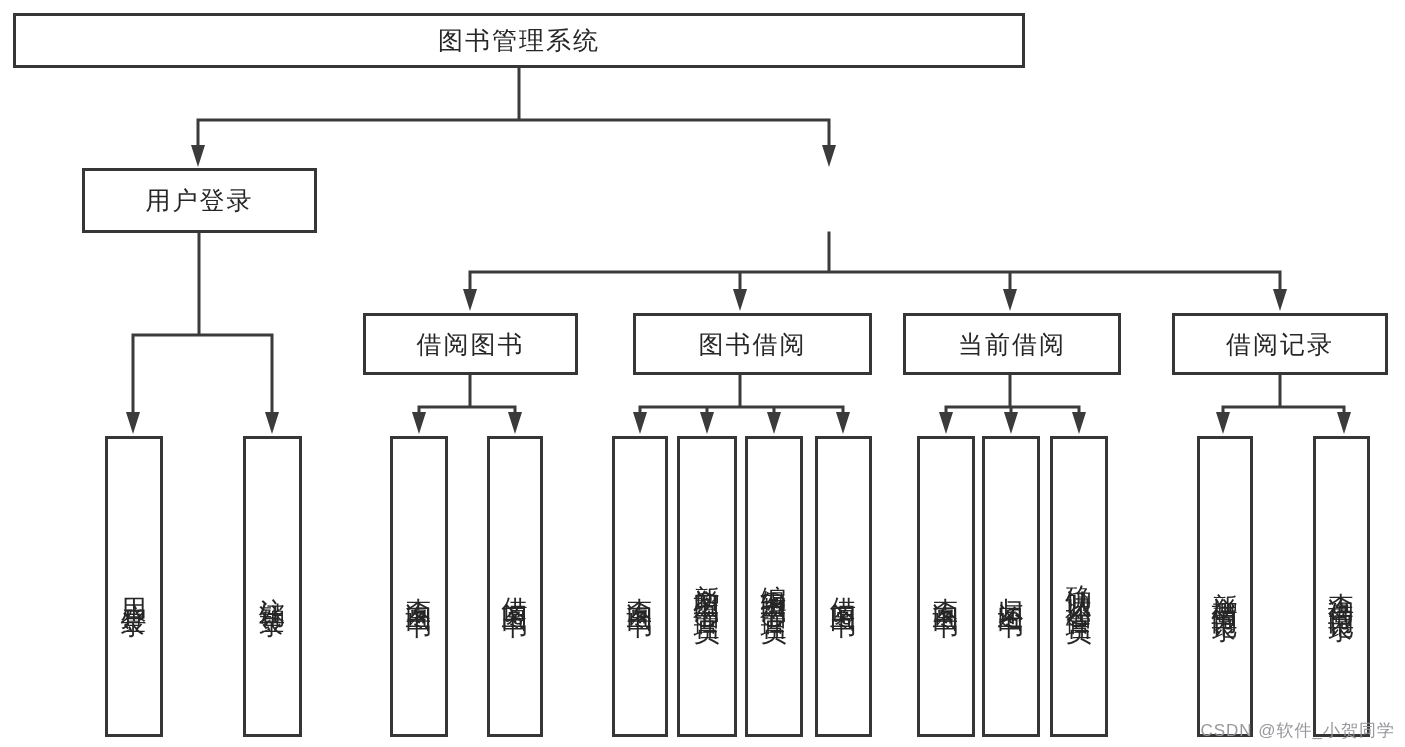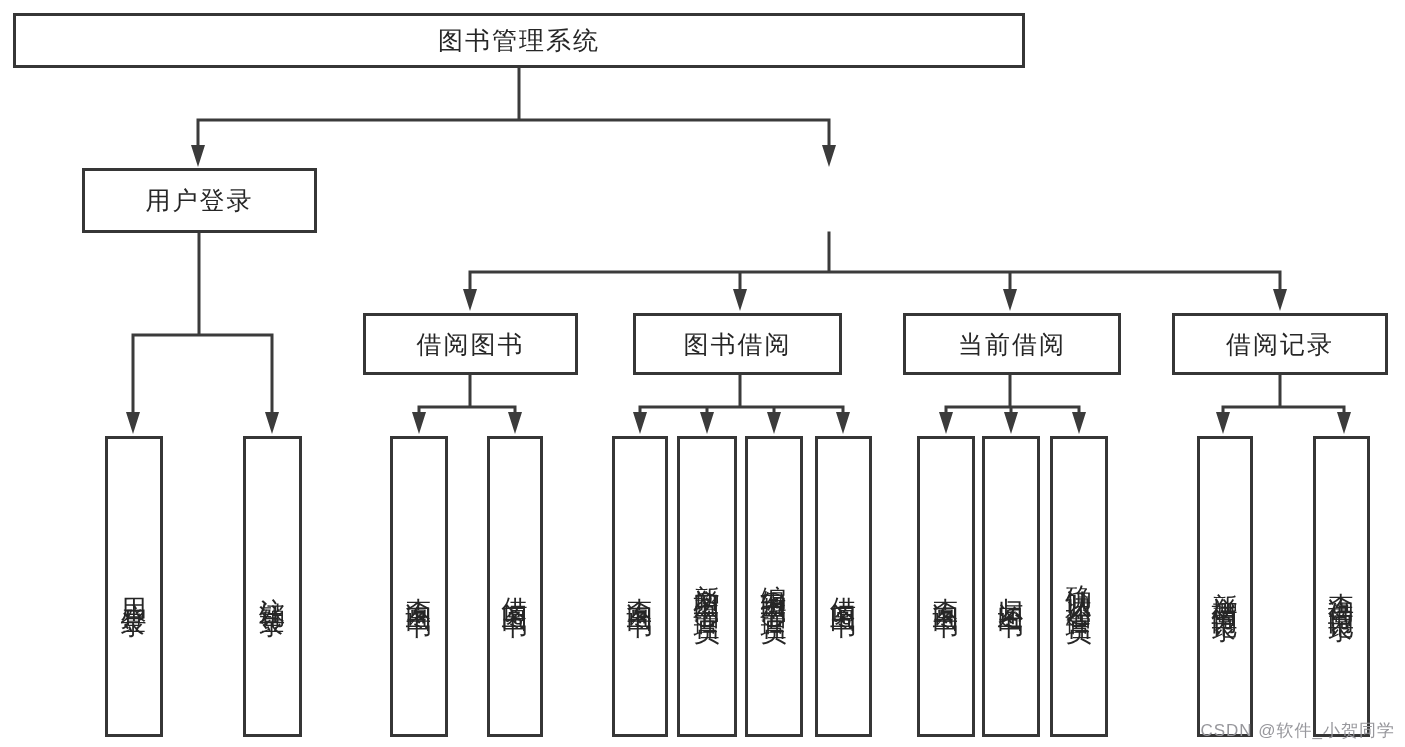--- a/index.html
+++ b/index.html
@@ -38,21 +38,21 @@
     text-orientation: mixed;
     font-size: 26px;
     line-height: 1;
     letter-spacing: 5px;
   }
   
   .n-root    { left: 13px;   top: 13px;  width: 1012px; height: 55px; }
   .n-l2a     { left: 82px;   top: 168px; width: 235px;  height: 65px; }
   .n-l2b     { left: 711px;  top: 168px; width: 236px;  height: 65px; }
   .n-l3a     { left: 363px;  top: 313px; width: 215px;  height: 62px; }
-  .n-l3b     { left: 633px;  top: 313px; width: 209px;  height: 62px; }
+  .n-l3b     { left: 633px;  top: 313px; width: 239px;  height: 62px; }
   .n-l3c     { left: 903px;  top: 313px; width: 218px;  height: 62px; }
   .n-l3d     { left: 1172px; top: 313px; width: 216px;  height: 62px; }
   .leaf      { top: 436px; height: 301px; }
   .n-a1 { left: 105px;  width: 58px; }
   .n-a2 { left: 243px;  width: 59px; }
   .n-b1 { left: 390px;  width: 58px; }
   .n-b2 { left: 487px;  width: 56px; }
   .n-c1 { left: 612px;  width: 56px; }
   .n-c2 { left: 677px;  width: 60px; }
   .n-c3 { left: 745px;  width: 58px; }

